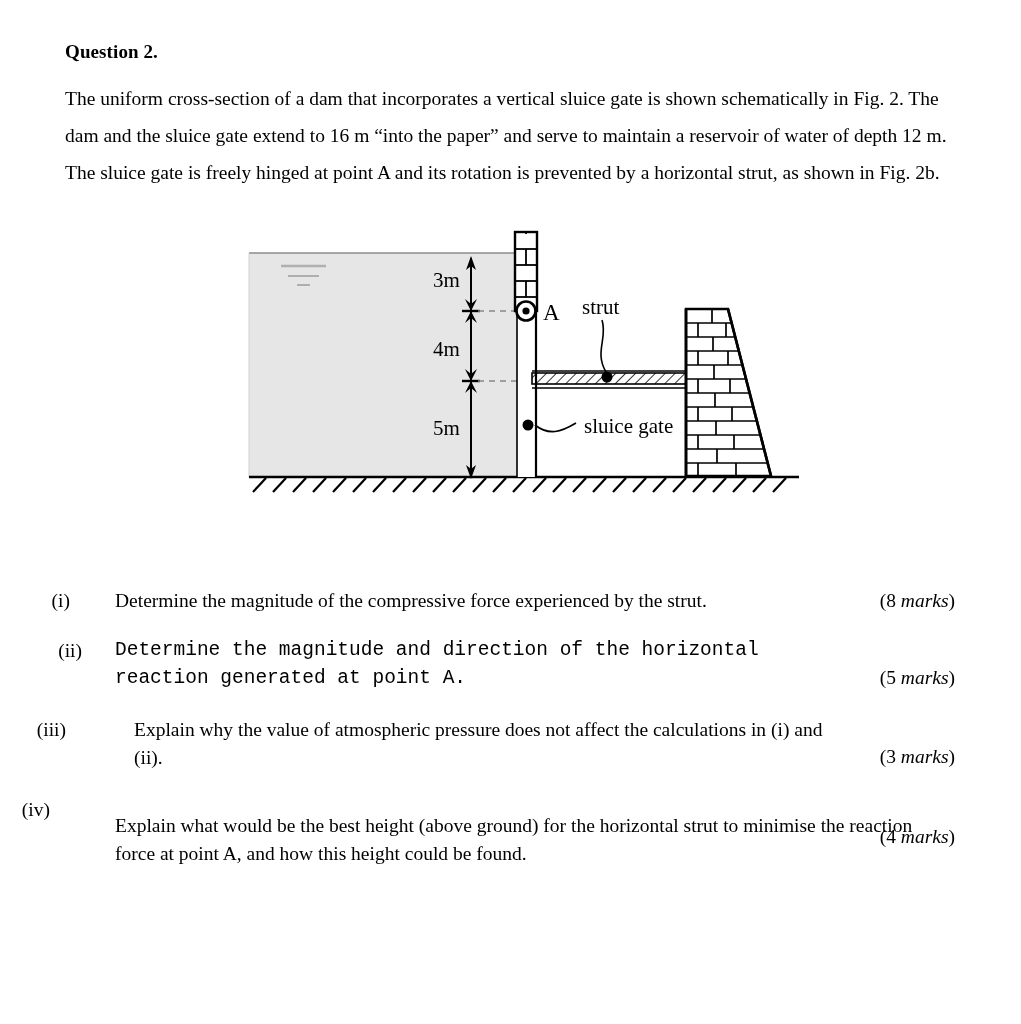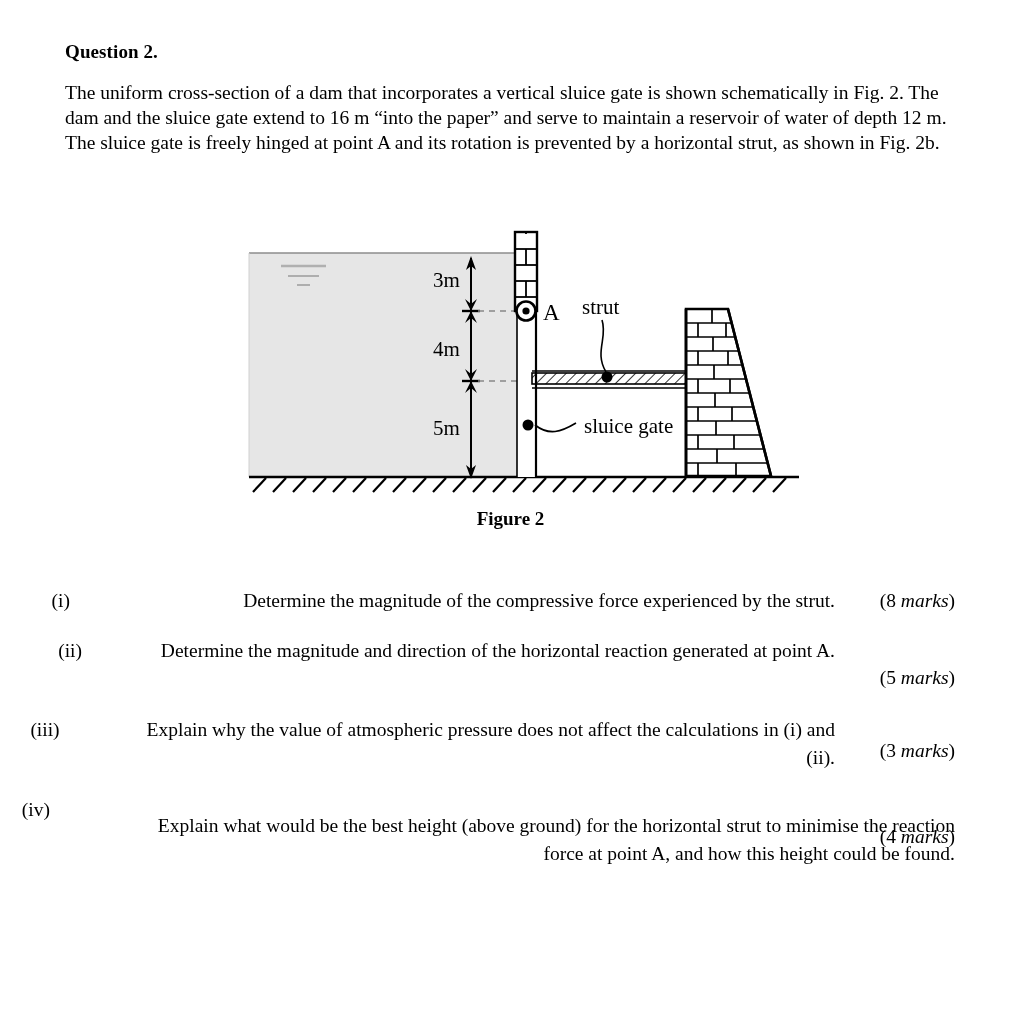--- a/index.html
+++ b/index.html
@@ -12,35 +12,35 @@
   }
   .page{position:relative;width:1021px;height:1024px;}
 
   .q-title{
     position:absolute;left:65px;top:41px;
     font-size:19px;font-weight:bold;letter-spacing:.1px;
   }
 
   .intro{
     position:absolute;left:65px;top:80px;width:890px;
-    font-size:19.5px;line-height:25px;text-align:left;
+    font-size:19.5px;line-height:37px;text-align:left;
   }
   .intro p{margin:0;}
 
   
   .figure-wrap{position:absolute;left:16px;top:220px;width:1021px;height:290px;}
   .fig-caption{
     position:absolute;left:0;top:508px;width:1021px;text-align:center;
     font-size:19px;font-weight:bold;
   }
 
   
   .qitem{position:absolute;font-size:19.5px;line-height:27.5px;}
   .qnum{position:absolute;text-align:right;width:42px;}
-  .qtext{position:absolute;left:115px;width:720px;text-align:right;}
+  .qtext{position:absolute;left:115px;width:720px;}
   .qmarks{position:absolute;right:66px;white-space:nowrap;}
   .qmarks em{font-style:italic;}
 
   .total{
     position:absolute;right:66px;top:890px;
     font-size:19.5px;font-weight:bold;
   }
 
   svg{display:block;}
   text{font-family:"Liberation Serif","DejaVu Serif",serif;}
@@ -223,38 +223,37 @@
           <line x1="682" y1="243" x2="682" y2="256"></line>
           <line x1="720" y1="243" x2="720" y2="256"></line>
         </g>
 
         <line x1="712" y1="89" x2="755" y2="256" stroke="#000" stroke-width="2.6"></line>
         <line x1="670" y1="89" x2="670" y2="256" stroke="#000" stroke-width="2.6"></line>
       </g>
     </svg>
   </div>
 
-  <div class="fig-caption">Figure 2</div>
 
   <div class="qitem" style="top:587px;left:0;width:1021px;">
     <span class="qnum" style="left:28px;top:0;">(i)</span>
     <span class="qtext" style="top:0;">Determine the magnitude of the compressive force experienced by the strut.</span>
     <span class="qmarks" style="top:0;margin-left:12px;"><span>(8 </span><em>marks</em><span>)</span></span>
   </div>
 
   <div class="qitem" style="top:637px;left:0;width:1021px;">
     <span class="qnum" style="left:40px;top:0;">(ii)</span>
-    <span class="qtext" style="top:0;">Determine the magnitude and direction of the horizontal reaction generated at point A.</span>
+    <span class="qtext" style="top:0;font-family:Liberation Mono, monospace;">Determine the magnitude and direction of the horizontal reaction generated at point A.</span>
     <span class="qmarks" style="top:27px;text-align:center;"><span>(5 </span><em>marks</em><span>)</span></span>
   </div>
 
   <div class="qitem" style="top:716px;left:0;width:1021px;">
-    <span class="qnum" style="left:24px;top:0;text-align:center;">(iii)</span>
-    <span class="qtext" style="top:0;">Explain why the value of atmospheric pressure does not affect the calculations in (i) and (ii).</span>
-    <span class="qmarks" style="top:21px;"><span>(3 </span><em>marks</em><span>)</span></span>
+    <span class="qnum" style="left:24px;top:0;">(iii)</span>
+    <span class="qtext" style="top:0;margin-left:19px;">Explain why the value of atmospheric pressure does not affect the calculations in (i) and (ii).</span>
+    <span class="qmarks" style="top:27px;"><span>(3 </span><em>marks</em><span>)</span></span>
   </div>
 
   <div class="qitem" style="top:796px;left:0;width:1021px;">
     <span class="qnum" style="left:8px;top:0;">(iv)</span>
     <span class="qtext" style="top:16px;width:840px;">Explain what would be the best height (above ground) for the horizontal strut to minimise the reaction force at point A, and how this height could be found.</span>
     <span class="qmarks" style="top:27px;"><span>(4 </span><em>marks</em><span>)</span></span>
   </div>
 
 
 </div>

